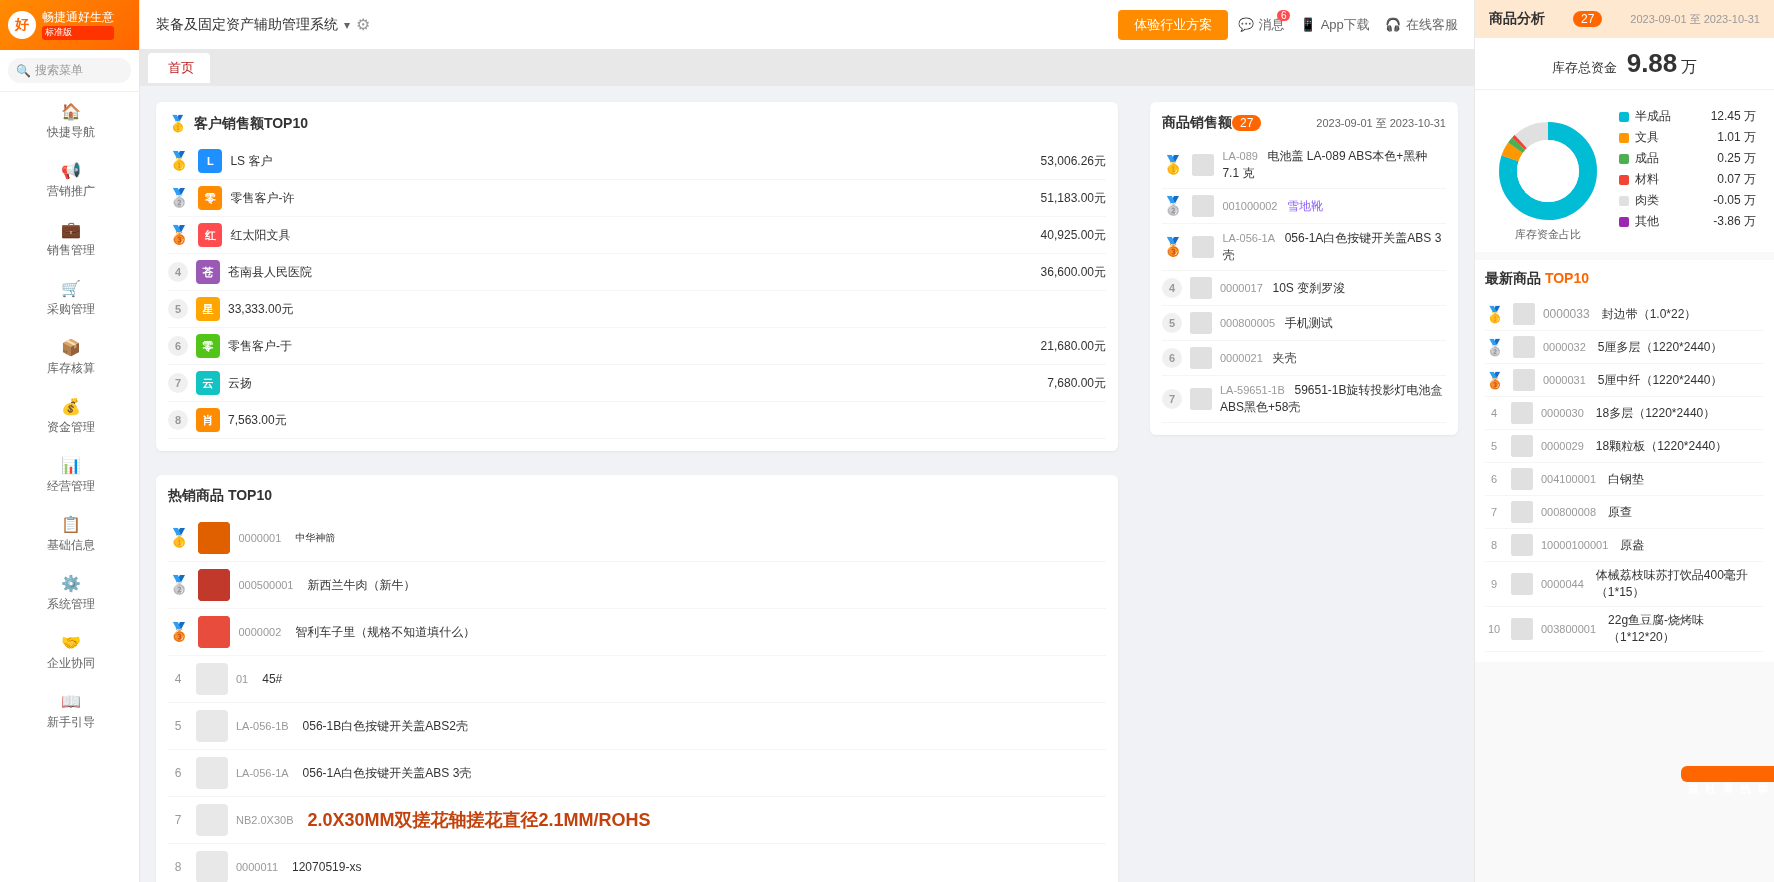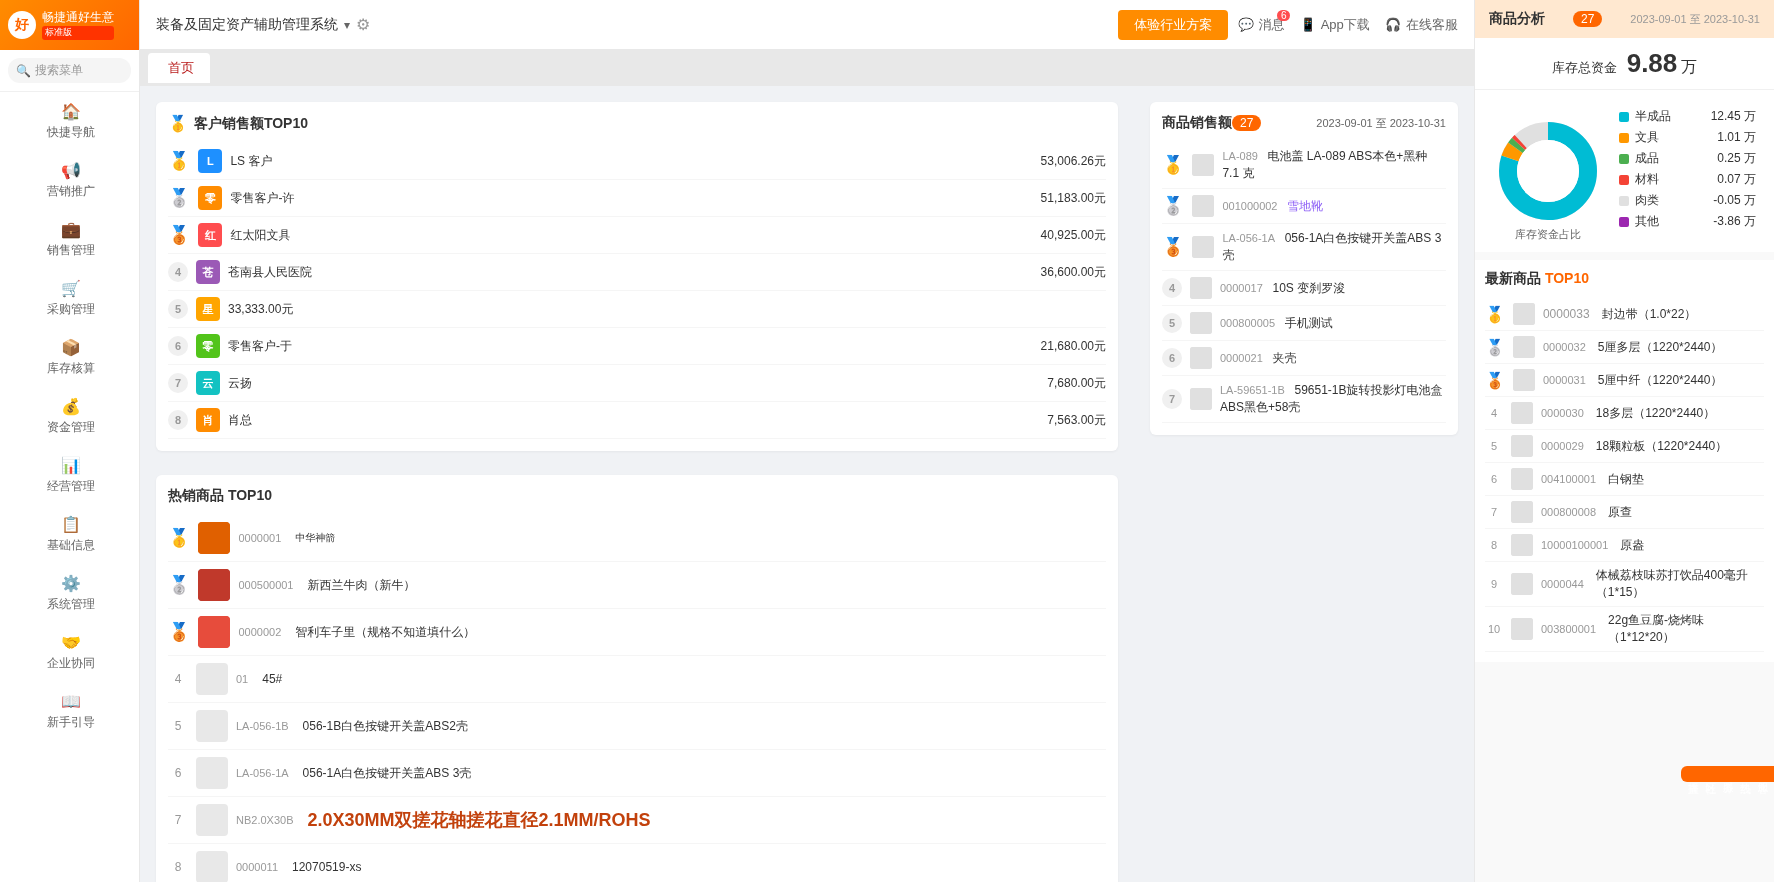--- a/index.html
+++ b/index.html
@@ -385,21 +385,20 @@
   </div>
               <div class="rank-item">
     <div class="rank-num normal">7</div>
     <div class="rank-avatar" style="background:#13c2c2;">云</div>
     <span class="rank-name">云扬</span>
     <span class="rank-value">7,680.00元</span>
   </div>
               <div class="rank-item">
     <div class="rank-num normal">8</div>
     <div class="rank-avatar" style="background:#ff8c00;">肖</div>
-    <span class="rank-name">肖总</span>
     <span class="rank-value">7,563.00元</span>
   </div>
             </div>
         </div>
 
         <div class="panel">
           <div class="panel-title">
             <span>热销商品 TOP10</span>
           </div>
           <div id="hot-products-list">

